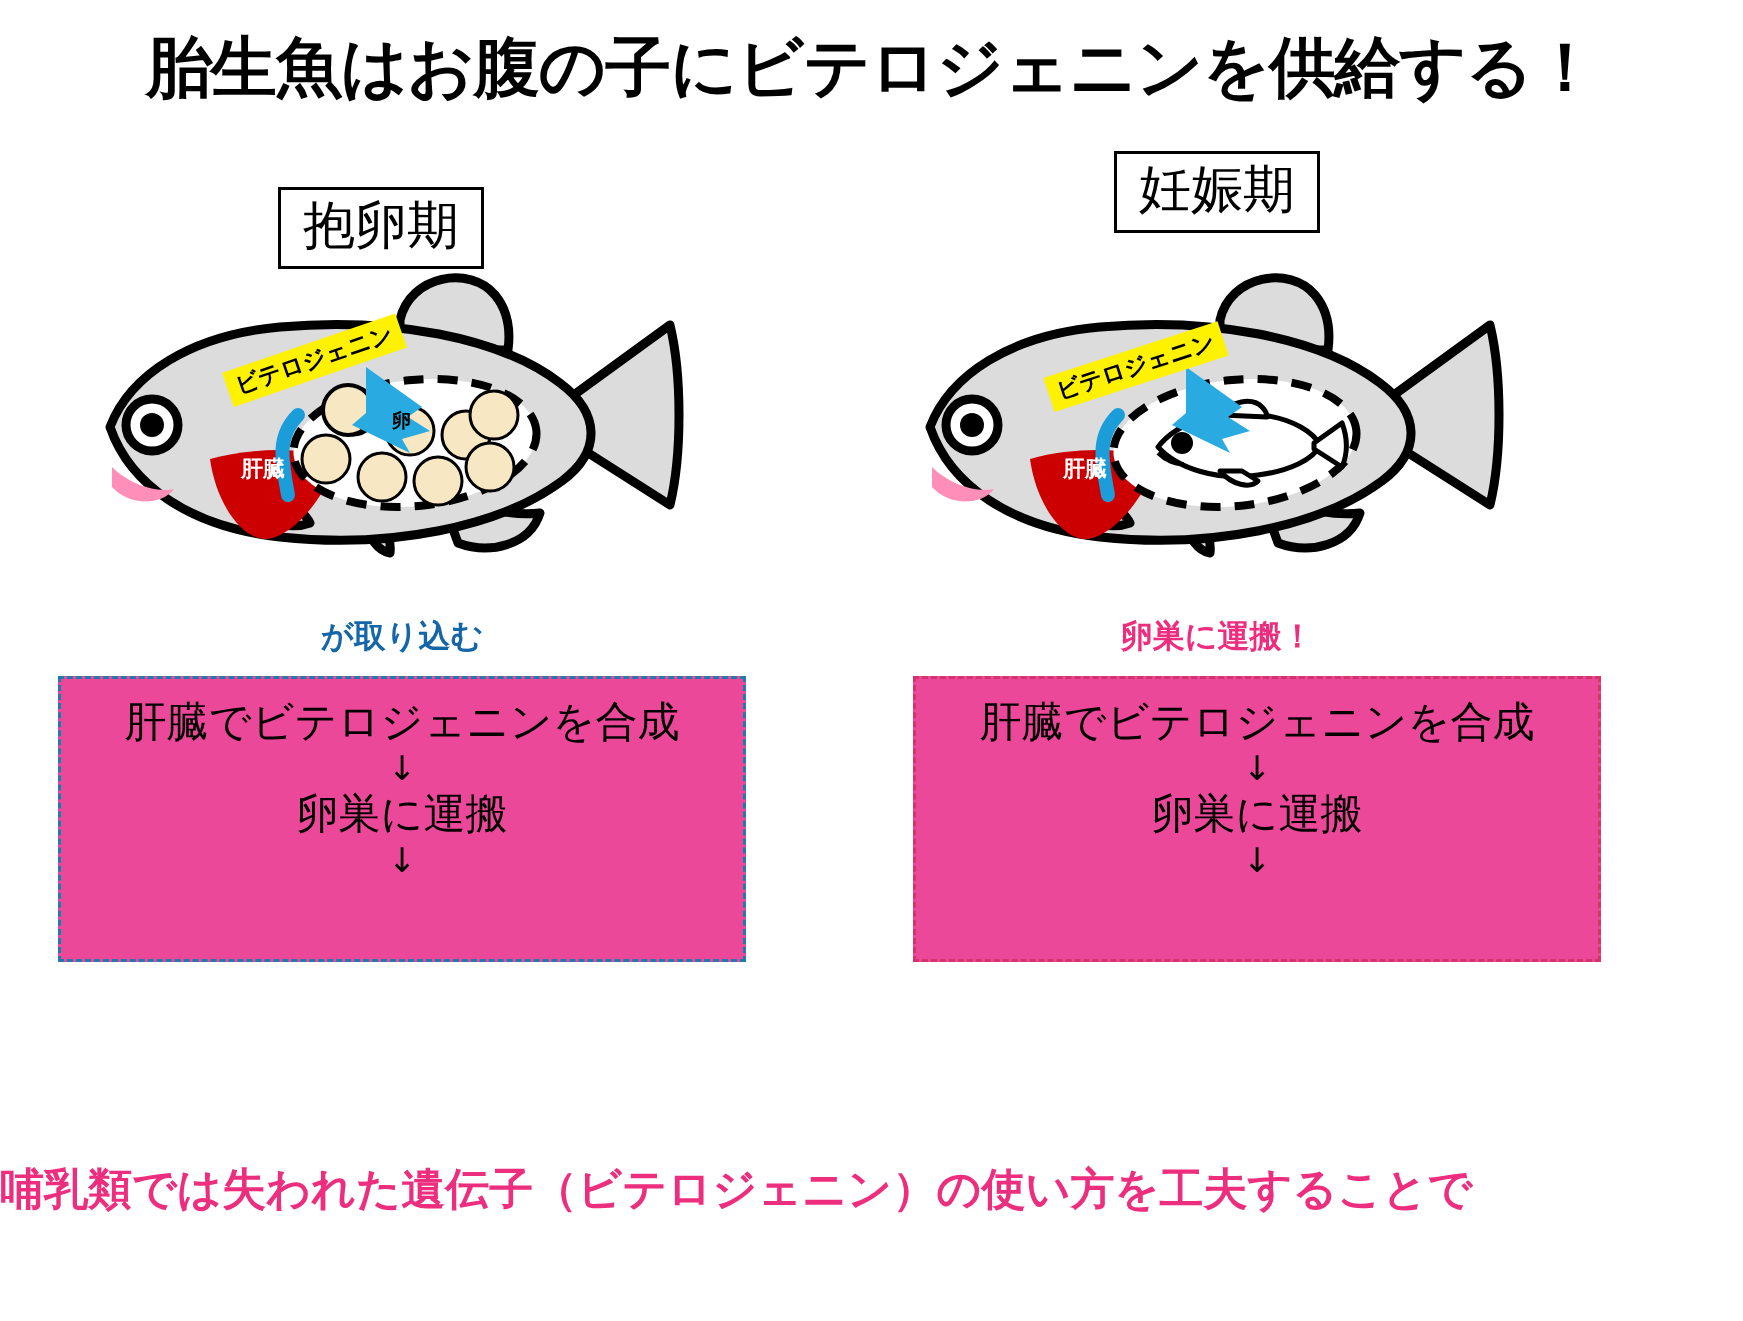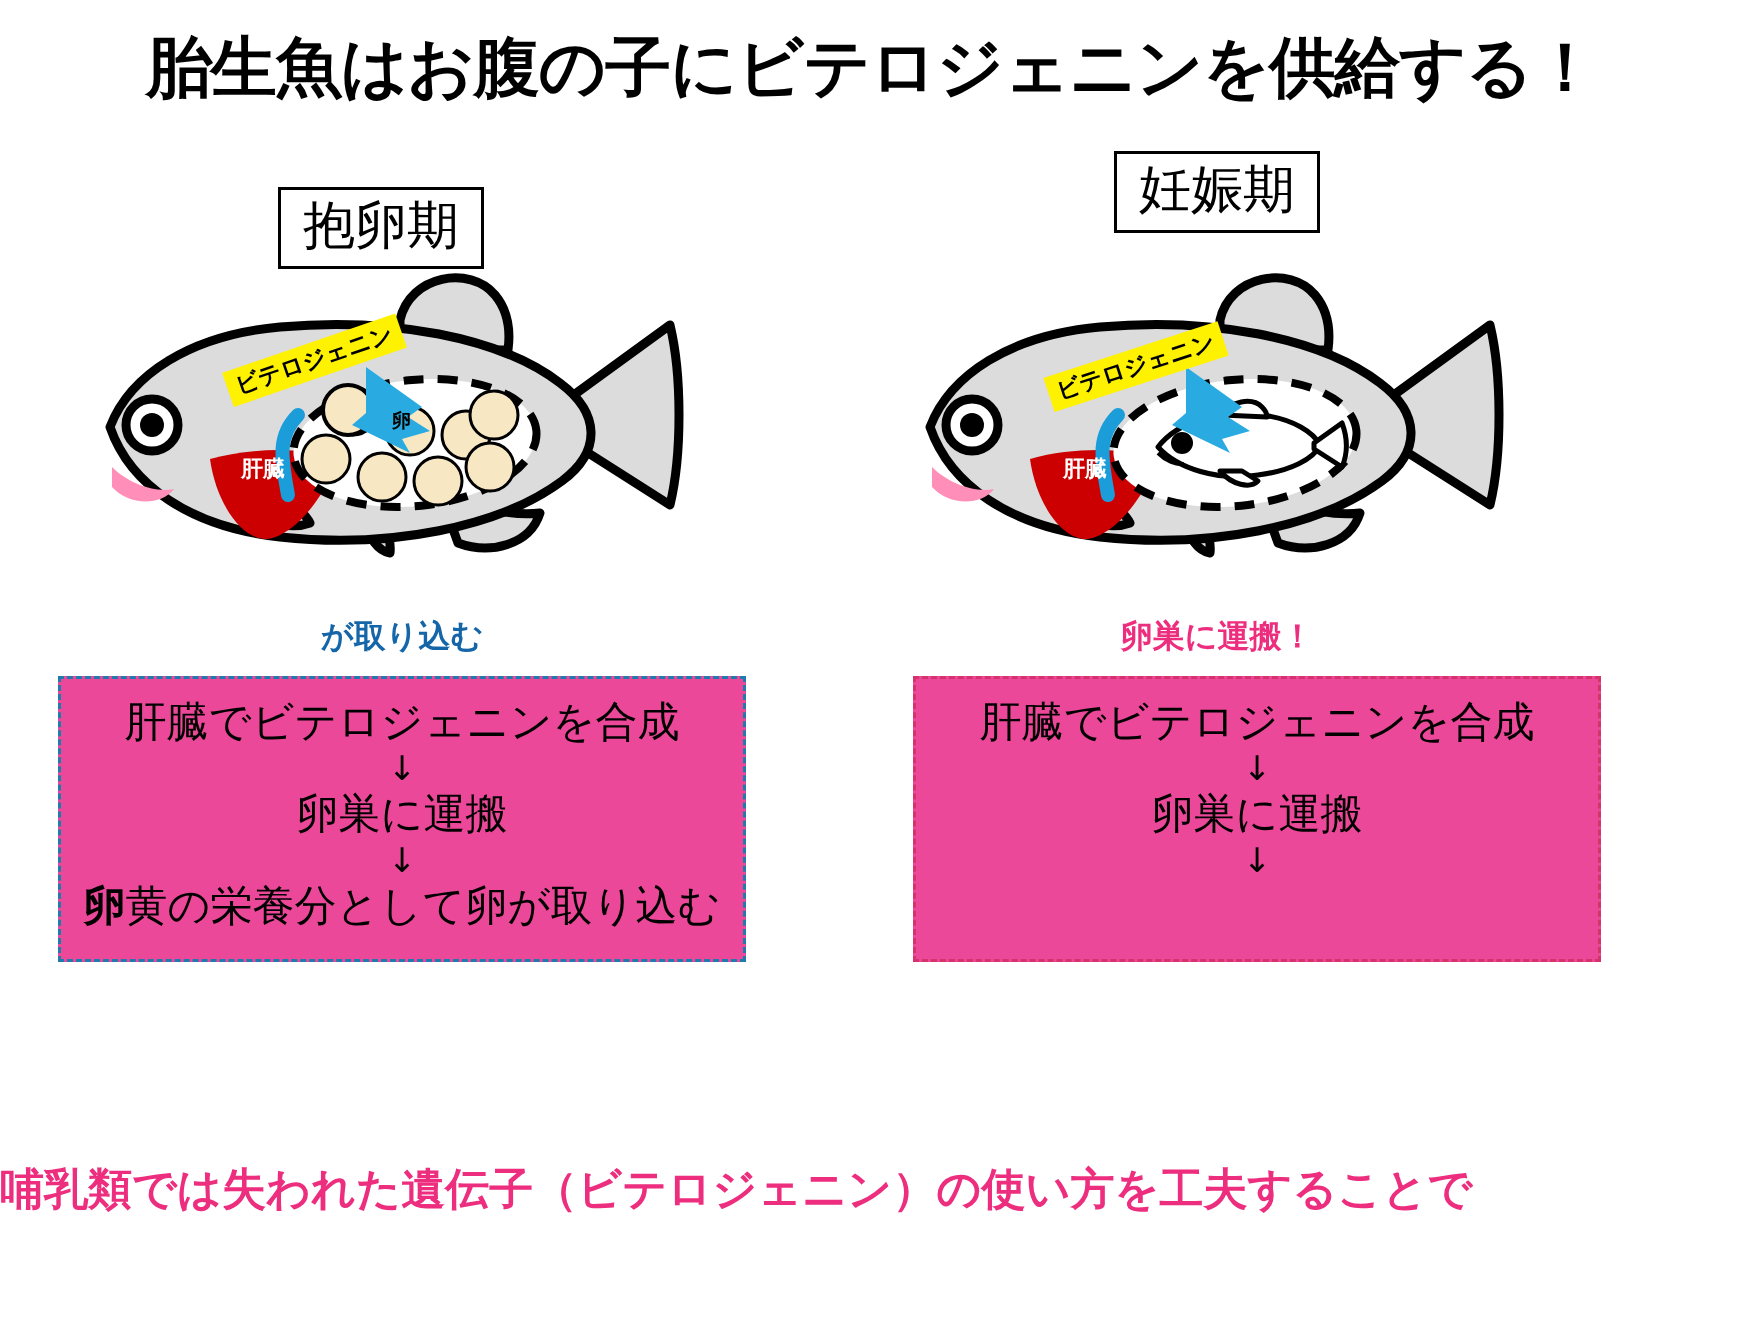--- a/index.html
+++ b/index.html
@@ -255,21 +255,20 @@
 <div class="caption" id="caption-left">が取り込む</div>
 
 <div class="caption" id="caption-right">卵巣に運搬！</div>
 
 <div class="flow-box" id="flow-box-left">
   <div class="flow-inner">
     <div class="flow-line">肝臓でビテロジェニンを合成</div>
     <div class="flow-arrow">↓</div>
     <div class="flow-line">卵巣に運搬</div>
     <div class="flow-arrow">↓</div>
-    <div class="flow-line"><span class="flow-em">卵</span>黄の栄養分として卵が取り込む</div>
   </div>
 </div>
 
 <div class="flow-box" id="flow-box-right">
   <div class="flow-inner">
     <div class="flow-line">肝臓でビテロジェニンを合成</div>
     <div class="flow-arrow">↓</div>
     <div class="flow-line">卵巣に運搬</div>
     <div class="flow-arrow">↓</div>
   </div>

